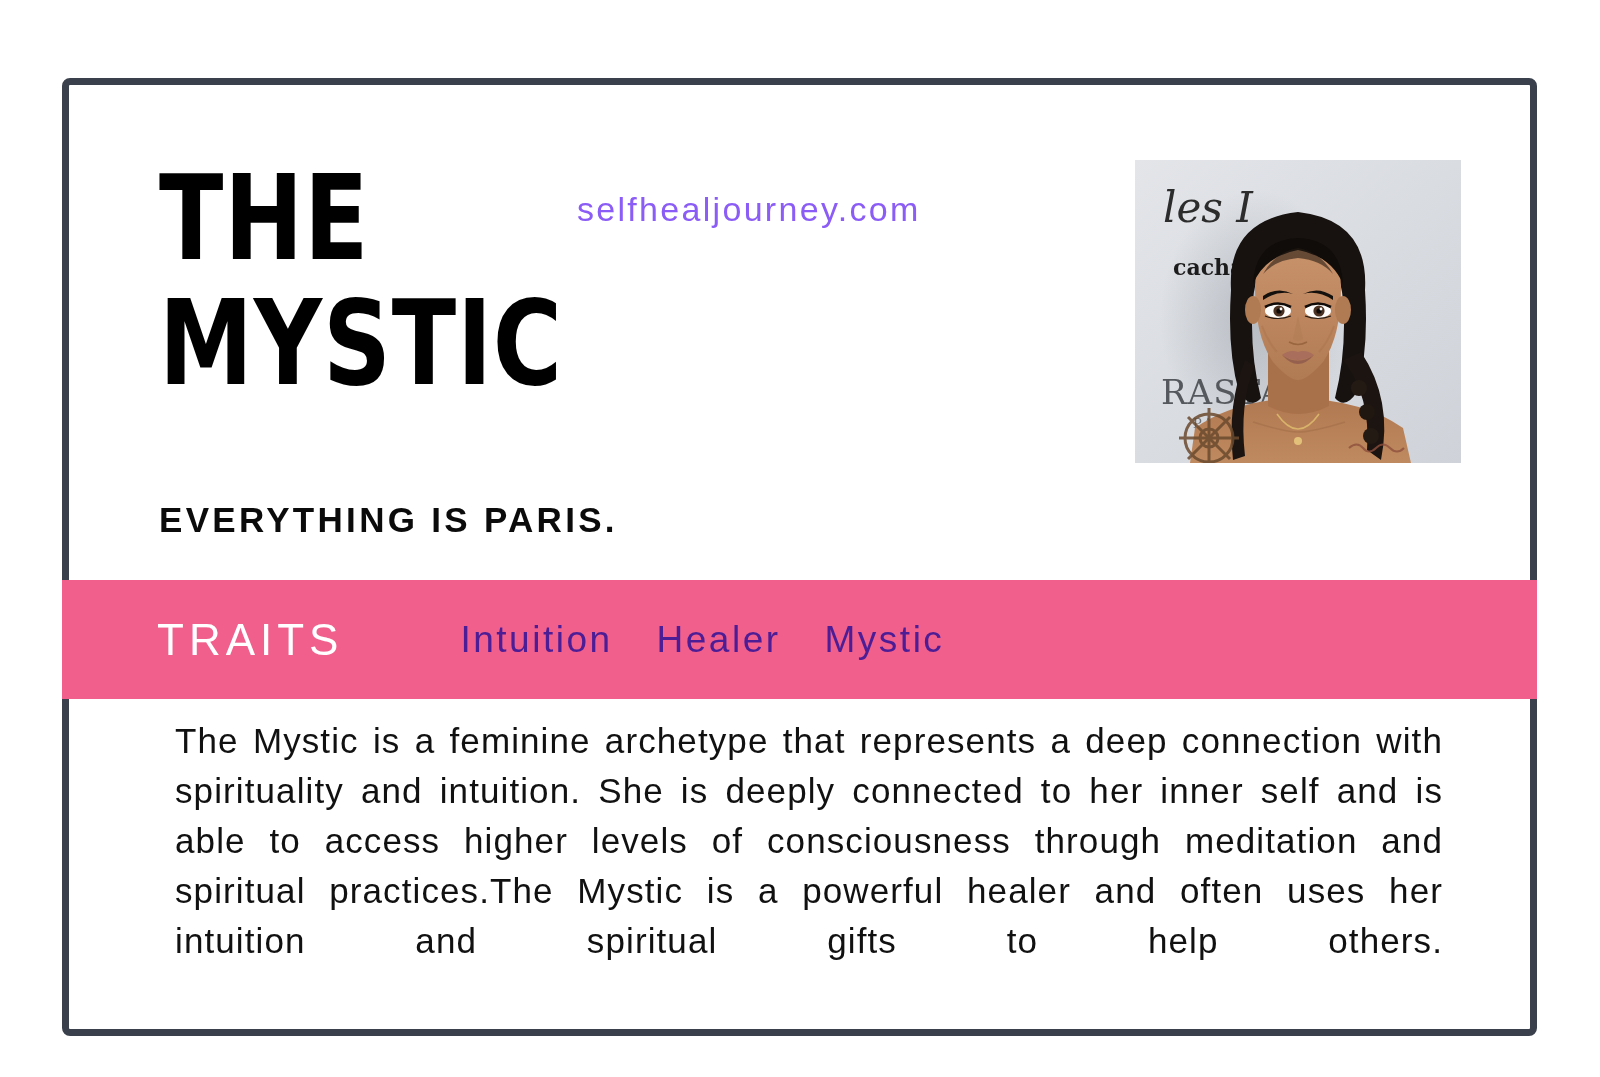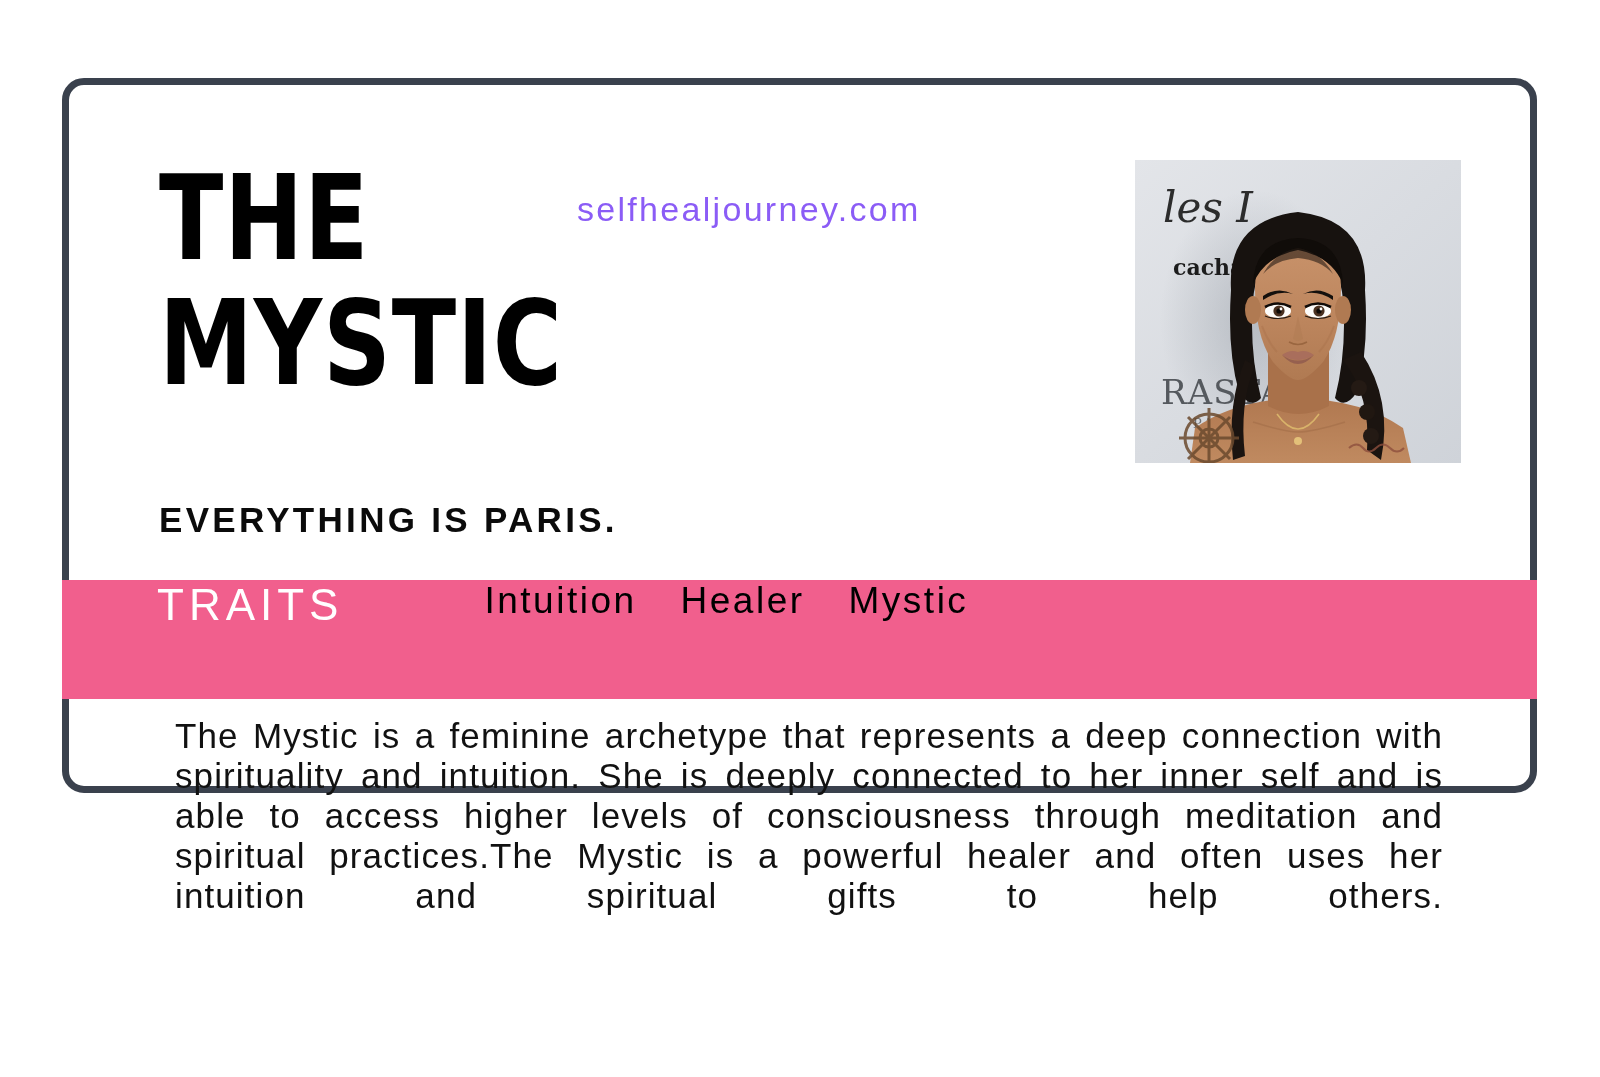--- a/index.html
+++ b/index.html
@@ -19,23 +19,23 @@
     height: 1077px;
     background: #ffffff;
   }
 
   
   .card {
     position: absolute;
     left: 62px;
     top: 78px;
     width: 1475px;
-    height: 715px;
+    height: 958px;
     border: 7px solid #3a414d;
-    border-radius: 22px;
+    border-radius: 8px;
     background: #ffffff;
   }
 
   
   .title-block {
     position: absolute;
     left: 90px;
     top: 78px;
     width: 560px;
   }
@@ -93,22 +93,22 @@
 
   
   .traits-bar {
     position: absolute;
     left: 62px;
     top: 580px;
     width: 1475px;
     height: 119px;
     background: #f15f8d;
     display: flex;
+    align-items: center;
     z-index: 5;
-    gap: 24px;
   }
 
   .traits-label {
     margin-left: 95px;
     font-family: "Liberation Sans", sans-serif;
     font-weight: 400;
     font-size: 44px;
     letter-spacing: 5px;
     color: #ffffff;
     white-space: nowrap;
@@ -119,34 +119,34 @@
     display: flex;
     align-items: baseline;
     gap: 44px;
   }
 
   .trait-item {
     font-family: "Liberation Sans", sans-serif;
     font-weight: 400;
     font-size: 37px;
     letter-spacing: 2.5px;
-    color: #000000;
+    color: #4c1d95;
     white-space: nowrap;
   }
 
   
   .body-copy {
     position: absolute;
     left: 106px;
     top: 631px;
     width: 1268px;
     font-family: "Liberation Sans", sans-serif;
     font-weight: 400;
     font-size: 35px;
-    line-height: 40px;
+    line-height: 50px;
     letter-spacing: 1.1px;
     color: #111111;
     text-align: justify;
     text-justify: inter-word;
   }
   .body-copy::after {
     content: "";
     display: inline-block;
     width: 100%;
   }

